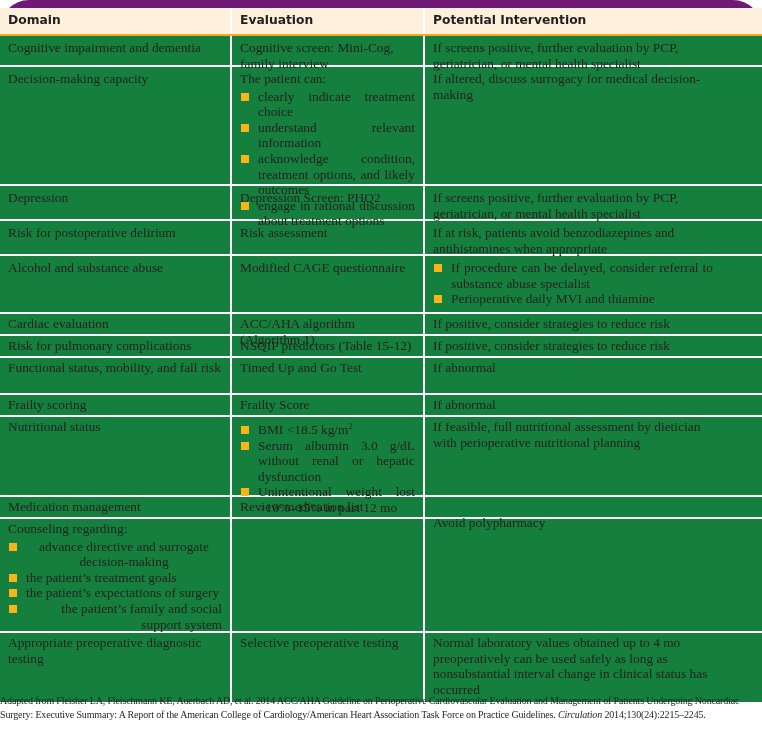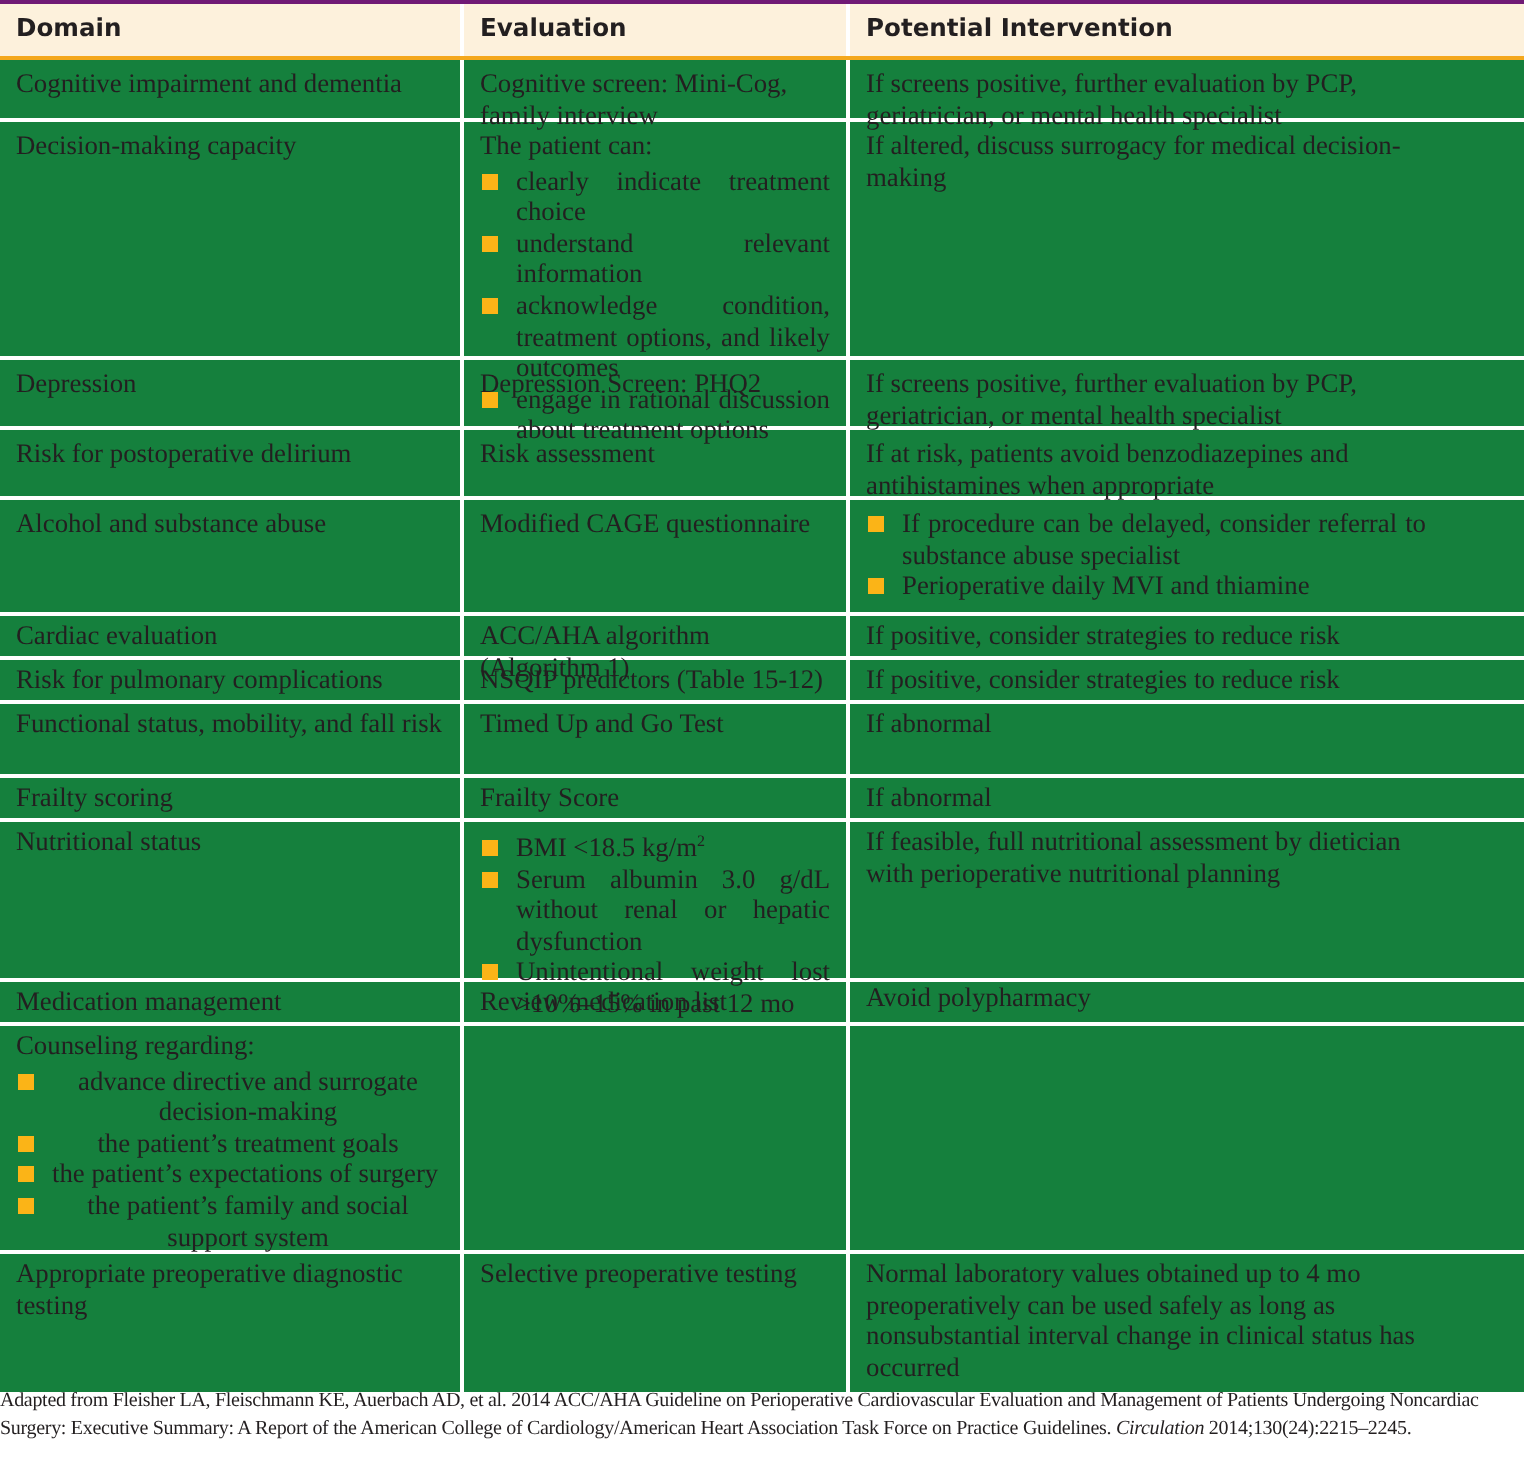--- a/index.html
+++ b/index.html
@@ -1,17 +1,17 @@
 <!DOCTYPE html>
 <html><head>
 <meta charset="utf-8">
 <style>
   html, body { margin: 0; padding: 0; background: #ffffff; }
   body { width: 762px; height: 738px; overflow: hidden; position: relative; font-family: "Liberation Serif", "DejaVu Serif", serif; color: #231f20; }
-  .table { position: absolute; left: 0; top: 0; width: 762px; border-top: 2px solid #701a75; }
+  .table { position: absolute; left: 0; top: 0; width: 762px; border-top: 8px solid #701a75; border-radius: 29px; }
   .row { display: flex; background: #15803d; border-bottom: 2px solid #ffffff; }
   .row.header { background: #fdf1dc; border-bottom: 2px solid #f4a81d; height: 26px; align-items: center; }
   .cell { box-sizing: border-box; padding: 4px 8px 4px 8px; font-size: 13.4px; line-height: 15.6px; }
   .c1 { width: 232px; border-right: 2px solid #ffffff; }
   .c2 { width: 193px; border-right: 2px solid #ffffff; }
   .c3 { width: 296px; }
   .header .cell { font-family: "DejaVu Sans", "Liberation Sans", sans-serif; font-weight: bold; font-size: 12.3px; padding-top: 5px; padding-bottom: 5px; color: #231f20; }
   .header .c1, .header .c2 { border-right: 2px solid #ffffff; }
   ul.bullets { list-style: none; margin: 2px 0 0 0; padding: 0; }
   ul.bullets li { position: relative; padding-left: 18px; text-align: justify; }
@@ -106,31 +106,31 @@
         <li>Serum albumin 3.0 g/dL without renal or hepatic dysfunction</li>
         <li>Unintentional weight lost &gt;10%–15% in past 12 mo</li>
       </ul>
     </div>
     <div class="cell c3" style="padding-top:2px">If feasible, full nutritional assessment by dietician with perioperative nutritional planning</div>
   </div>
 
   <div class="row" style="height:20px">
     <div class="cell c1" style="padding-top:2px">Medication management</div>
     <div class="cell c2" style="padding-top:2px">Review medication list</div>
-    <div class="cell c3" style="padding-top:0">Avoid polypharmacy</div>
+    <div class="cell c3" style="padding-top:18px">Avoid polypharmacy</div>
   </div>
 
   <div class="row" style="height:112px">
     <div class="cell c1" style="padding-top:2px">
       <div>Counseling regarding:</div>
       <ul class="bullets">
         <li style="text-align:center">advance directive and surrogate decision-making</li>
-        <li style="text-align:center">the patient’s treatment goals</li>
+        <li style="text-align:left">the patient’s treatment goals</li>
         <li style="text-align:left">the patient’s expectations of surgery</li>
-        <li style="text-align:center">the patient’s family and social support system</li>
+        <li style="text-align:right">the patient’s family and social support system</li>
       </ul>
     </div>
     <div class="cell c2"></div>
     <div class="cell c3"></div>
   </div>
 
   <div class="row" style="height:69px; border-bottom:none">
     <div class="cell c1" style="padding-top:2px">Appropriate preoperative diagnostic testing</div>
     <div class="cell c2" style="padding-top:2px">Selective preoperative testing</div>
     <div class="cell c3" style="padding-top:2px">Normal laboratory values obtained up to 4 mo preoperatively can be used safely as long as nonsubstantial interval change in clinical status has occurred</div>

